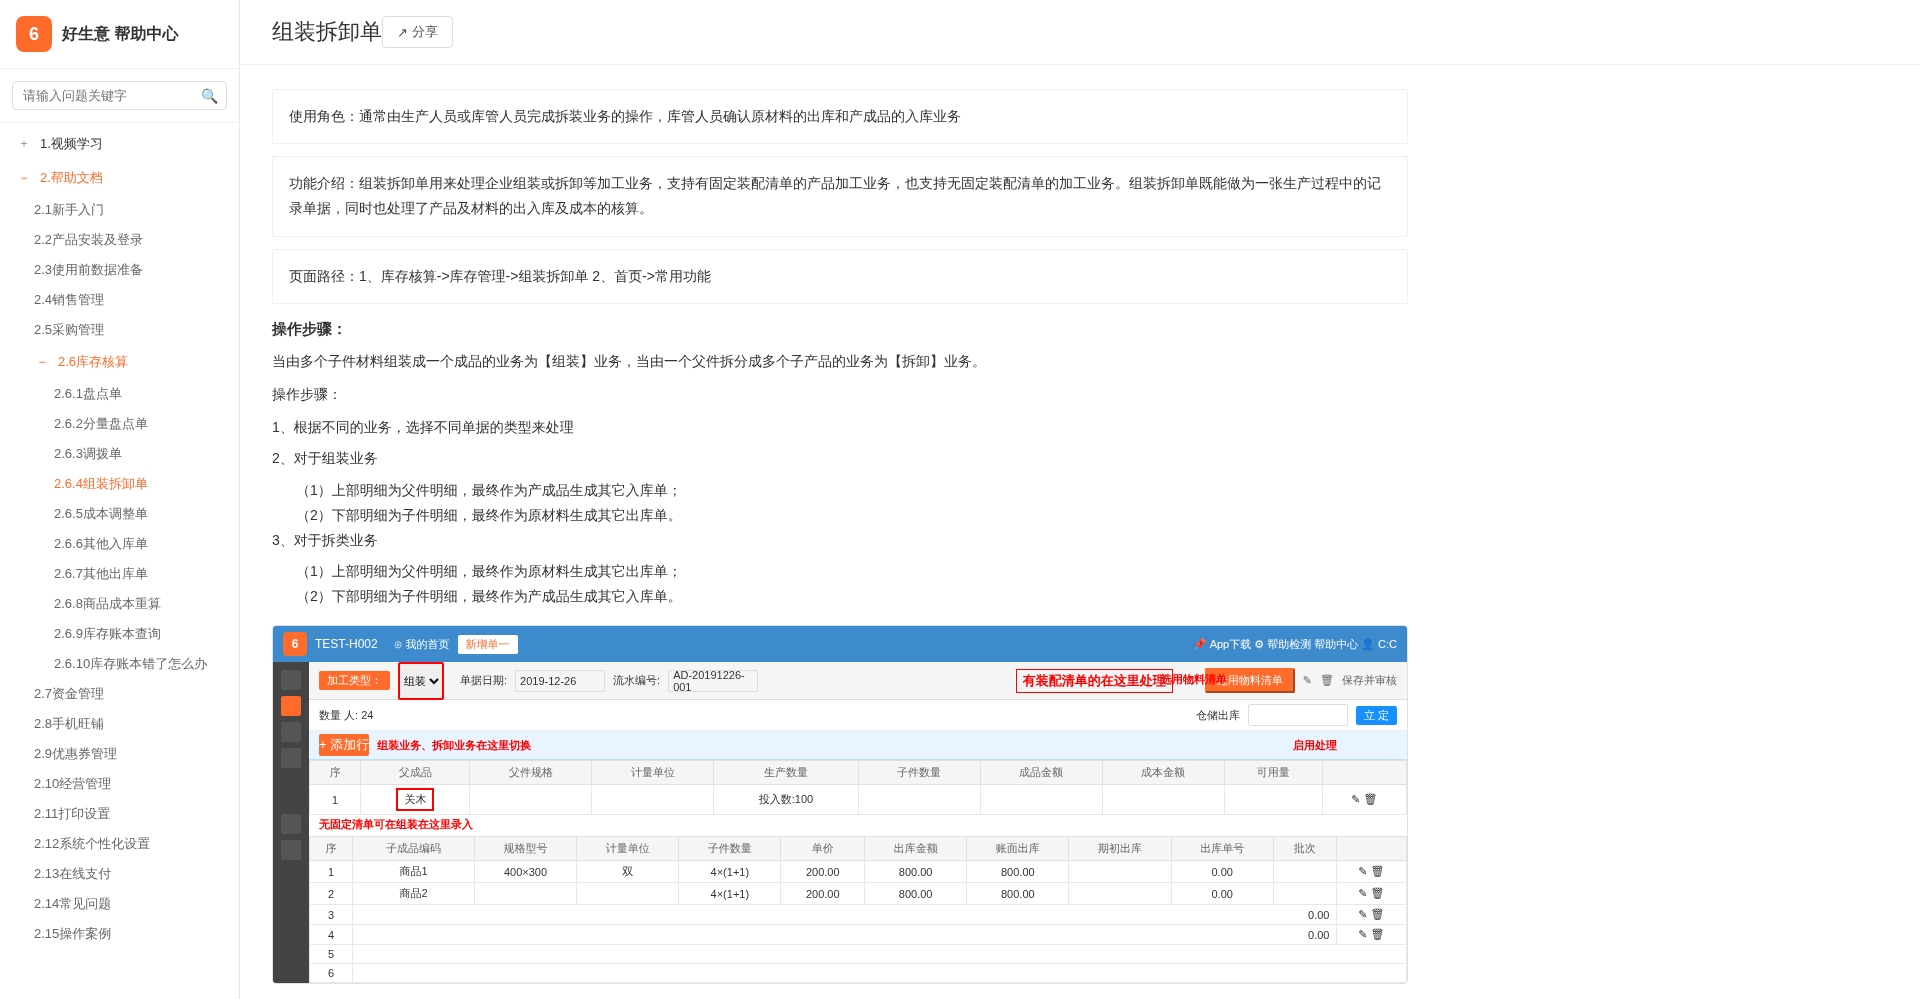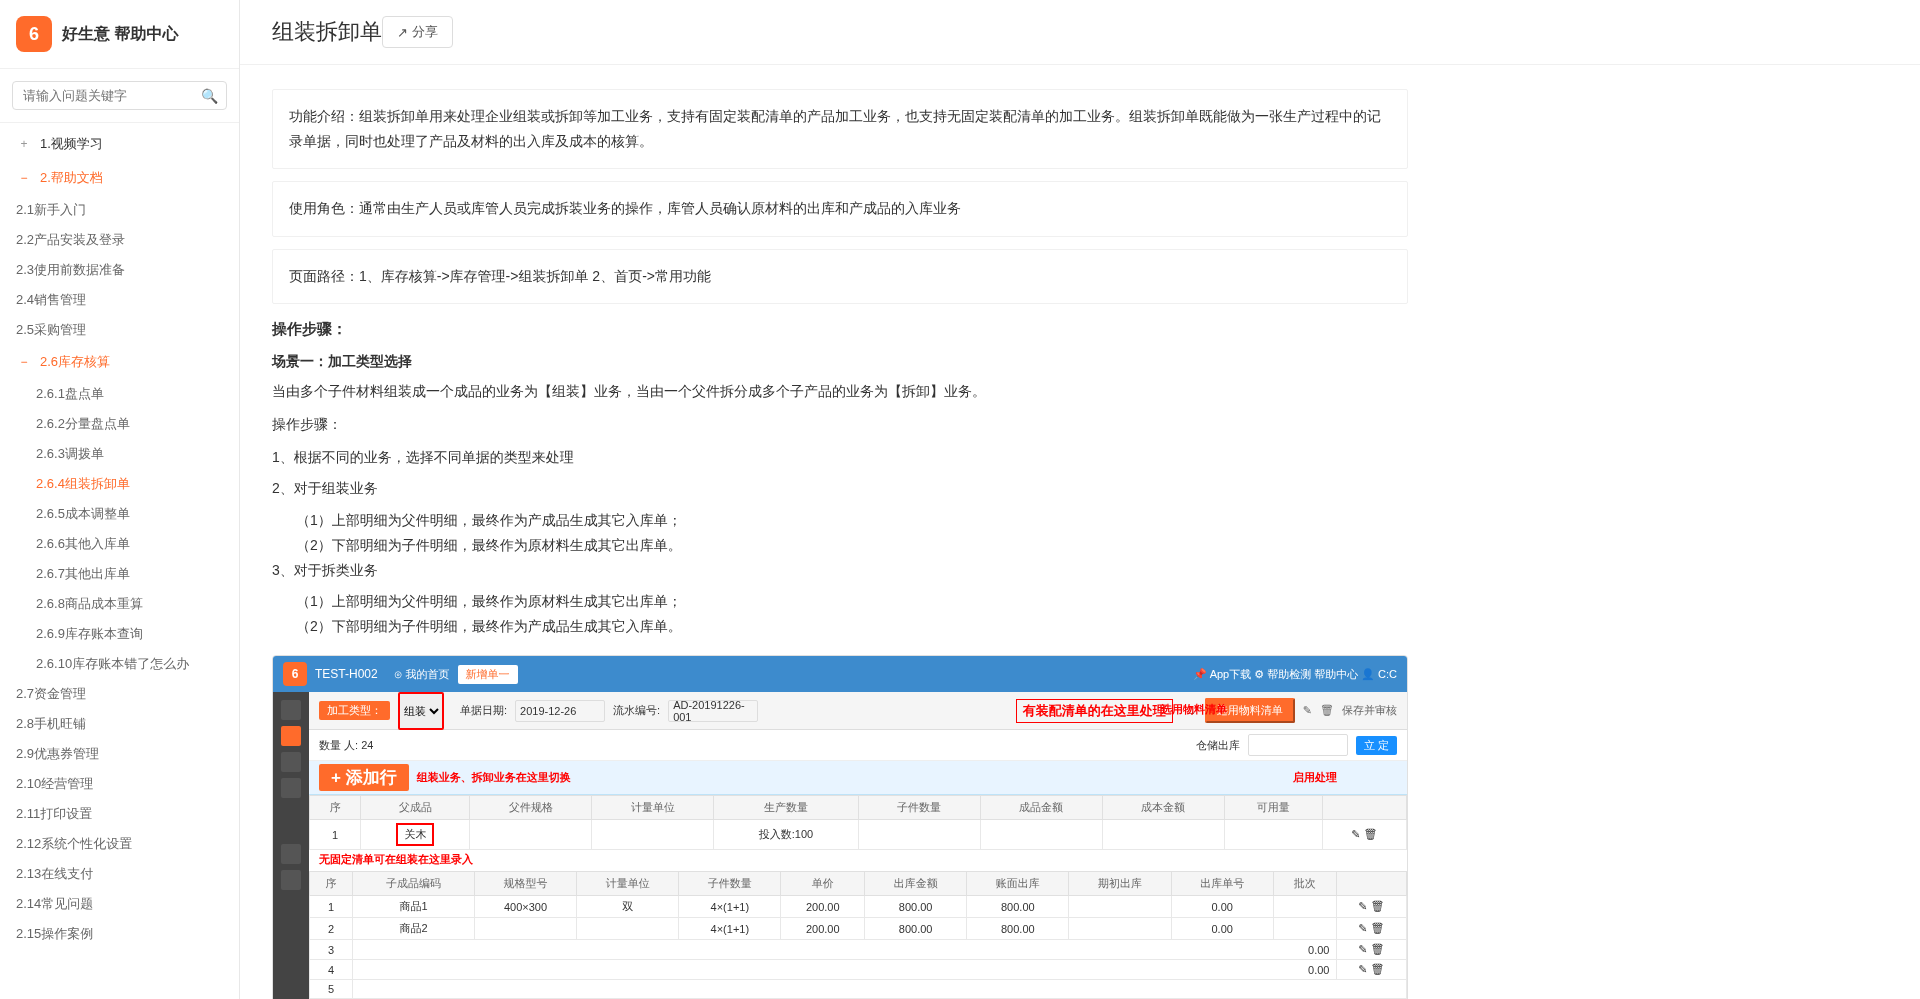--- a/index.html
+++ b/index.html
@@ -91,21 +91,21 @@
       align-items: center;
       justify-content: center;
       font-size: 12px;
       color: #999;
     }
 
     .nav-item.active > .nav-label { color: #ff6b2b; }
     .nav-item .nav-icon.orange { color: #ff6b2b; }
 
     .nav-sub {
-      padding-left: 16px;
+      padding-left: 34px;
     }
 
     .nav-sub-item {
       padding: 6px 16px 6px 0;
       cursor: pointer;
       font-size: 13px;
       color: #666;
       display: block;
     }
     .nav-sub-item.current { color: #ff6b2b; }
@@ -358,34 +358,33 @@
     <h1 class="page-title">组装拆卸单</h1>
     <button class="share-btn">
       <span>↗</span>
       <span>分享</span>
     </button>
   </div>
 
   <div class="content-area">
 
     <div class="info-block">
+      <span>使用角色：通常由生产人员或库管人员完成拆装业务的操作，库管人员确认原材料的出库和产成品的入库业务</span>
+    </div>
+
+    <div class="info-block">
       <span>功能介绍：组装拆卸单用来处理企业组装或拆卸等加工业务，支持有固定装配清单的产品加工业务，也支持无固定装配清单的加工业务。组装拆卸单既能做为一张生产过程中的记录单据，同时也处理了产品及材料的出入库及成本的核算。</span>
-    </div>
-
-    <div class="info-block">
-      <span>使用角色：通常由生产人员或库管人员完成拆装业务的操作，库管人员确认原材料的出库和产成品的入库业务</span>
     </div>
 
     <div class="info-block">
       <span>页面路径：1、库存核算-&gt;库存管理-&gt;组装拆卸单 2、首页-&gt;常用功能</span>
     </div>
 
     <div class="section-title">操作步骤：</div>
 
-    <div class="sub-title">场景一：加工类型选择</div>
     <div class="content-text">当由多个子件材料组装成一个成品的业务为【组装】业务，当由一个父件拆分成多个子产品的业务为【拆卸】业务。</div>
     <div class="content-text">操作步骤：</div>
 
     <div class="steps-list">
       <div class="step">1、根据不同的业务，选择不同单据的类型来处理</div>
       <div class="step">2、对于组装业务</div>
       <div class="sub-step">（1）上部明细为父件明细，最终作为产成品生成其它入库单；</div>
       <div class="sub-step">（2）下部明细为子件明细，最终作为原材料生成其它出库单。</div>
       <div class="step">3、对于拆类业务</div>
       <div class="sub-step">（1）上部明细为父件明细，最终作为原材料生成其它出库单；</div>
@@ -443,21 +442,21 @@
                 <span style="flex:1;"></span>
                 <span style="font-size:11px;">仓储出库</span>
                 <input style="width: 100px; height: 22px; border: 1px solid rgb(221, 221, 221); border-radius: 2px; font-size: 11px;">
                 <button style="background:#1890ff;color:white;border:none;padding:2px 8px;border-radius:2px;font-size:11px;">立 定</button>
               </div>
 
               <div style="position:absolute;right:180px;top:-28px;color:red;font-size:11px;font-weight:bold;">选用物料清单</div>
             </div>
 
             <div style="background:#e8f4ff;padding:3px 10px;font-size:11px;display:flex;align-items:center;gap:8px;border-bottom:1px solid #bee3f8;position:relative;">
-              <span style="background:#ff6b2b;color:white;padding:2px 12px;border-radius:2px;font-size:17px;font-weight:bold;">+ 添加行</span>
+              <span style="background:#ff6b2b;color:white;padding:2px 0;border-radius:2px;font-size:13px;">+ 添加行</span>
               <span style="color:red;font-size:11px;font-weight:bold;text-align:right;">组装业务、拆卸业务在这里切换</span>
               <span style="flex:1;"></span>
               <span style="color:red;font-size:11px;font-weight:bold;margin-right:60px;">启用处理</span>
             </div>
 
             <table class="mock-table" style="width:100%;">
               <thead>
                 <tr>
                   <th>序</th>
                   <th>父成品</th>

